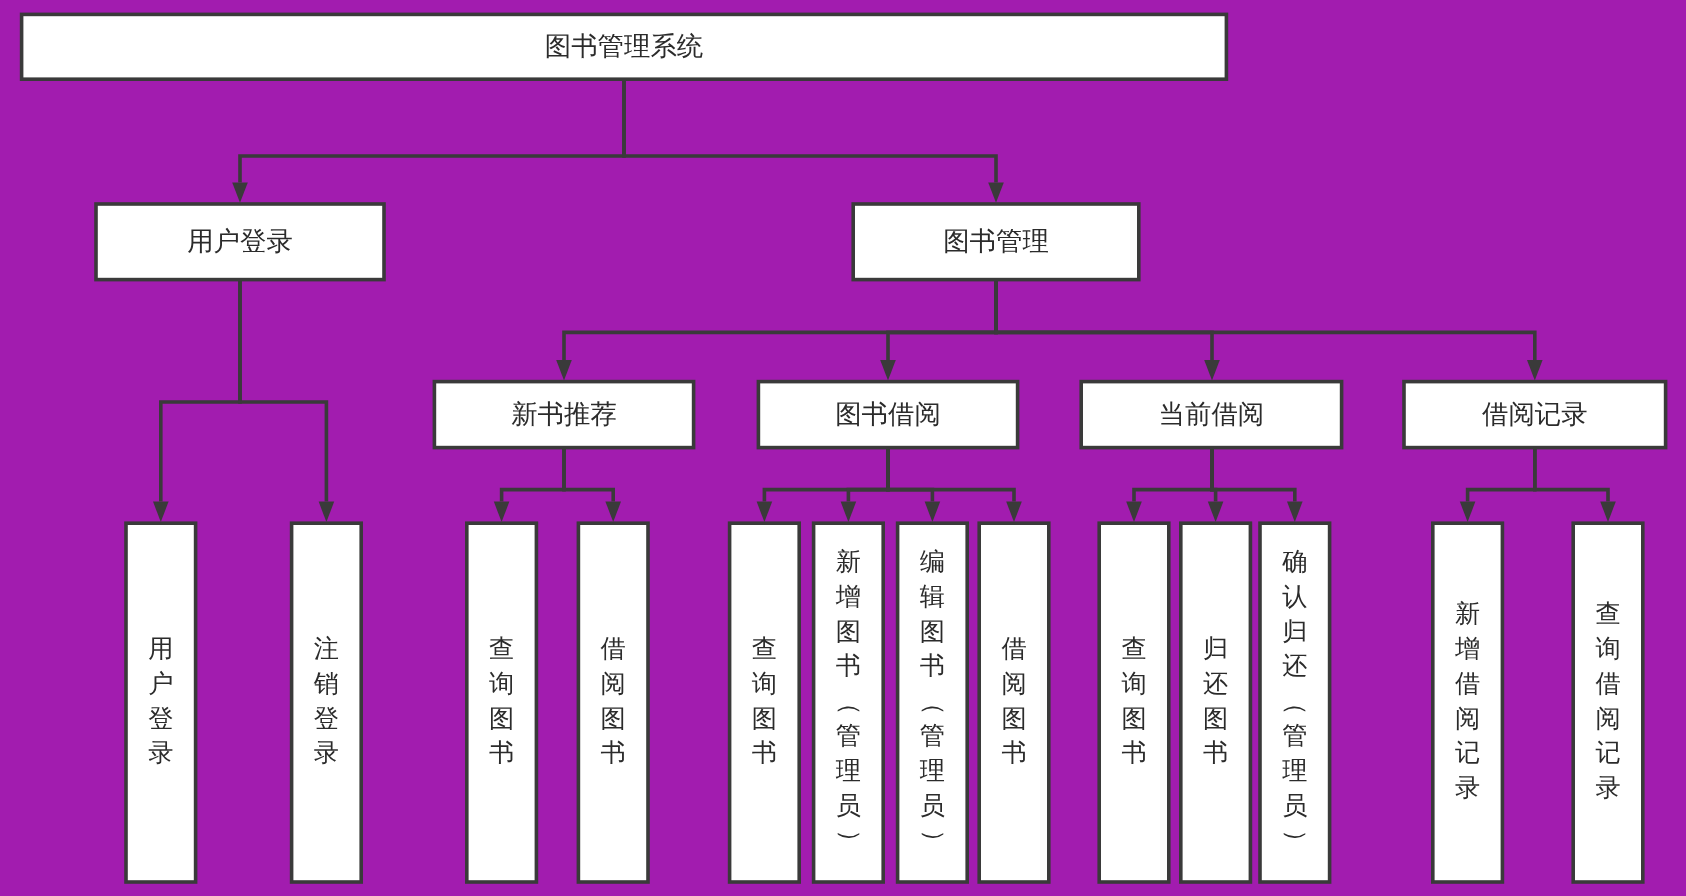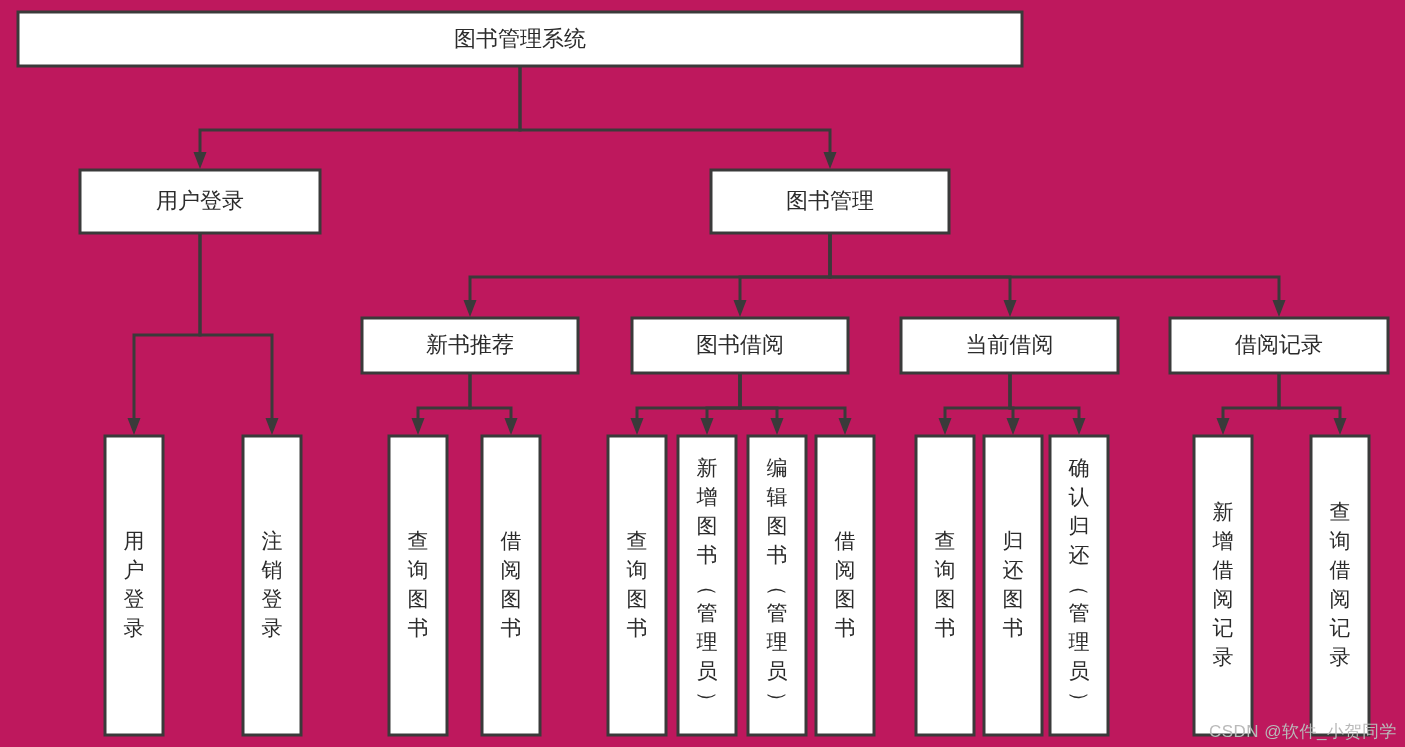--- a/index.html
+++ b/index.html
@@ -1,20 +1,20 @@
 <!DOCTYPE html>
 <html><head>
 <meta charset="utf-8">
 <style>
   html,body{margin:0;padding:0;background:#ffffff;}
   body{
     width:1405px;height:747px;overflow:hidden;
     font-family:"Liberation Sans","DejaVu Sans",sans-serif;
   }
-  #diagram-root{position:relative;width:1405px;height:747px;background:#be185d;}
+  #diagram-root{position:relative;width:1405px;height:747px;background:#a21caf;}
   svg#flow{position:absolute;left:0;top:0;width:1405px;height:747px;display:block;}
   .node-rect{fill:#ffffff;stroke:#3a3a3a;stroke-width:3;}
   .link{fill:none;stroke:#3a3a3a;stroke-width:3;stroke-linecap:butt;}
   .arrow-head{fill:#3a3a3a;stroke:none;}
   .node-label{
     font-family:"Liberation Sans","DejaVu Sans",sans-serif;
     fill:#2b2b2b;font-size:22px;text-anchor:middle;dominant-baseline:middle;
   }
   .node-label.vertical{font-size:21px;}
   .watermark{
@@ -202,14 +202,13 @@
           <rect class="node-rect" x="1311" y="436" width="58" height="299"></rect>
           <text class="node-label vertical" x="1340" y="513">查</text>
           <text class="node-label vertical" x="1340" y="542">询</text>
           <text class="node-label vertical" x="1340" y="571">借</text>
           <text class="node-label vertical" x="1340" y="600">阅</text>
           <text class="node-label vertical" x="1340" y="629">记</text>
           <text class="node-label vertical" x="1340" y="658">录</text>
         </g>
       </g>
   </svg>
-  <div class="watermark">CSDN @软件_小贺同学</div>
 </div>
 
 </body></html>

